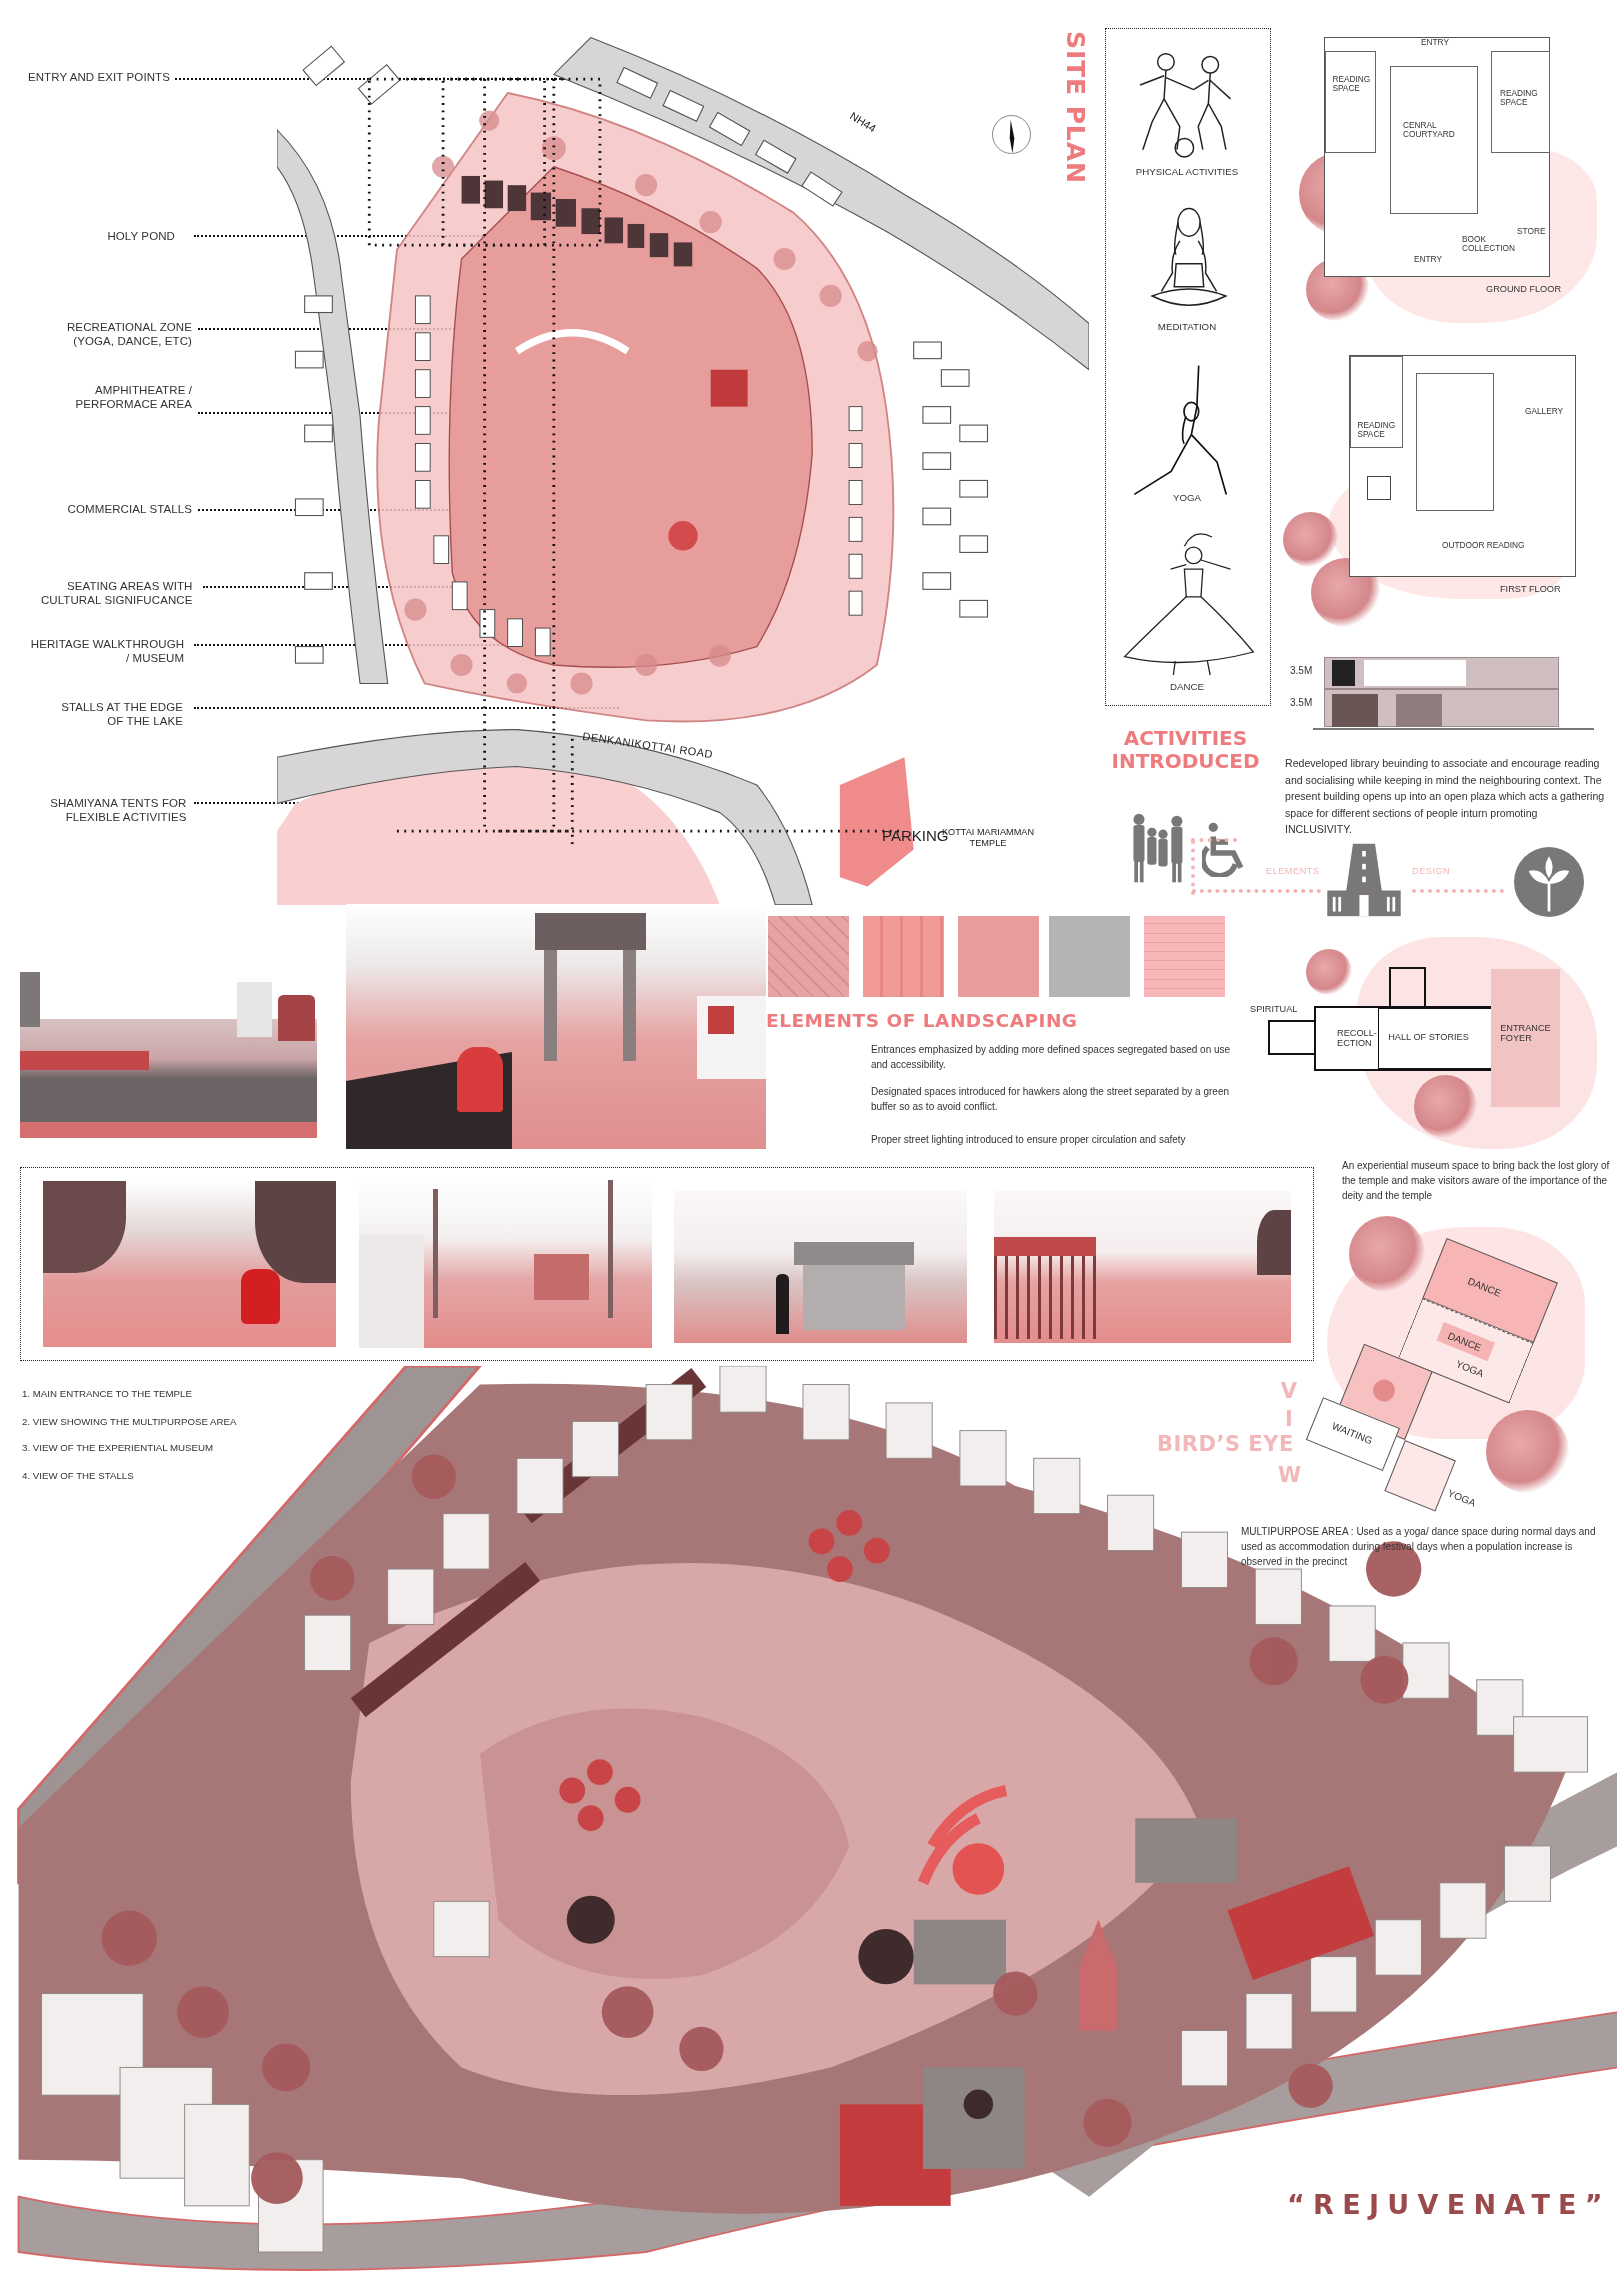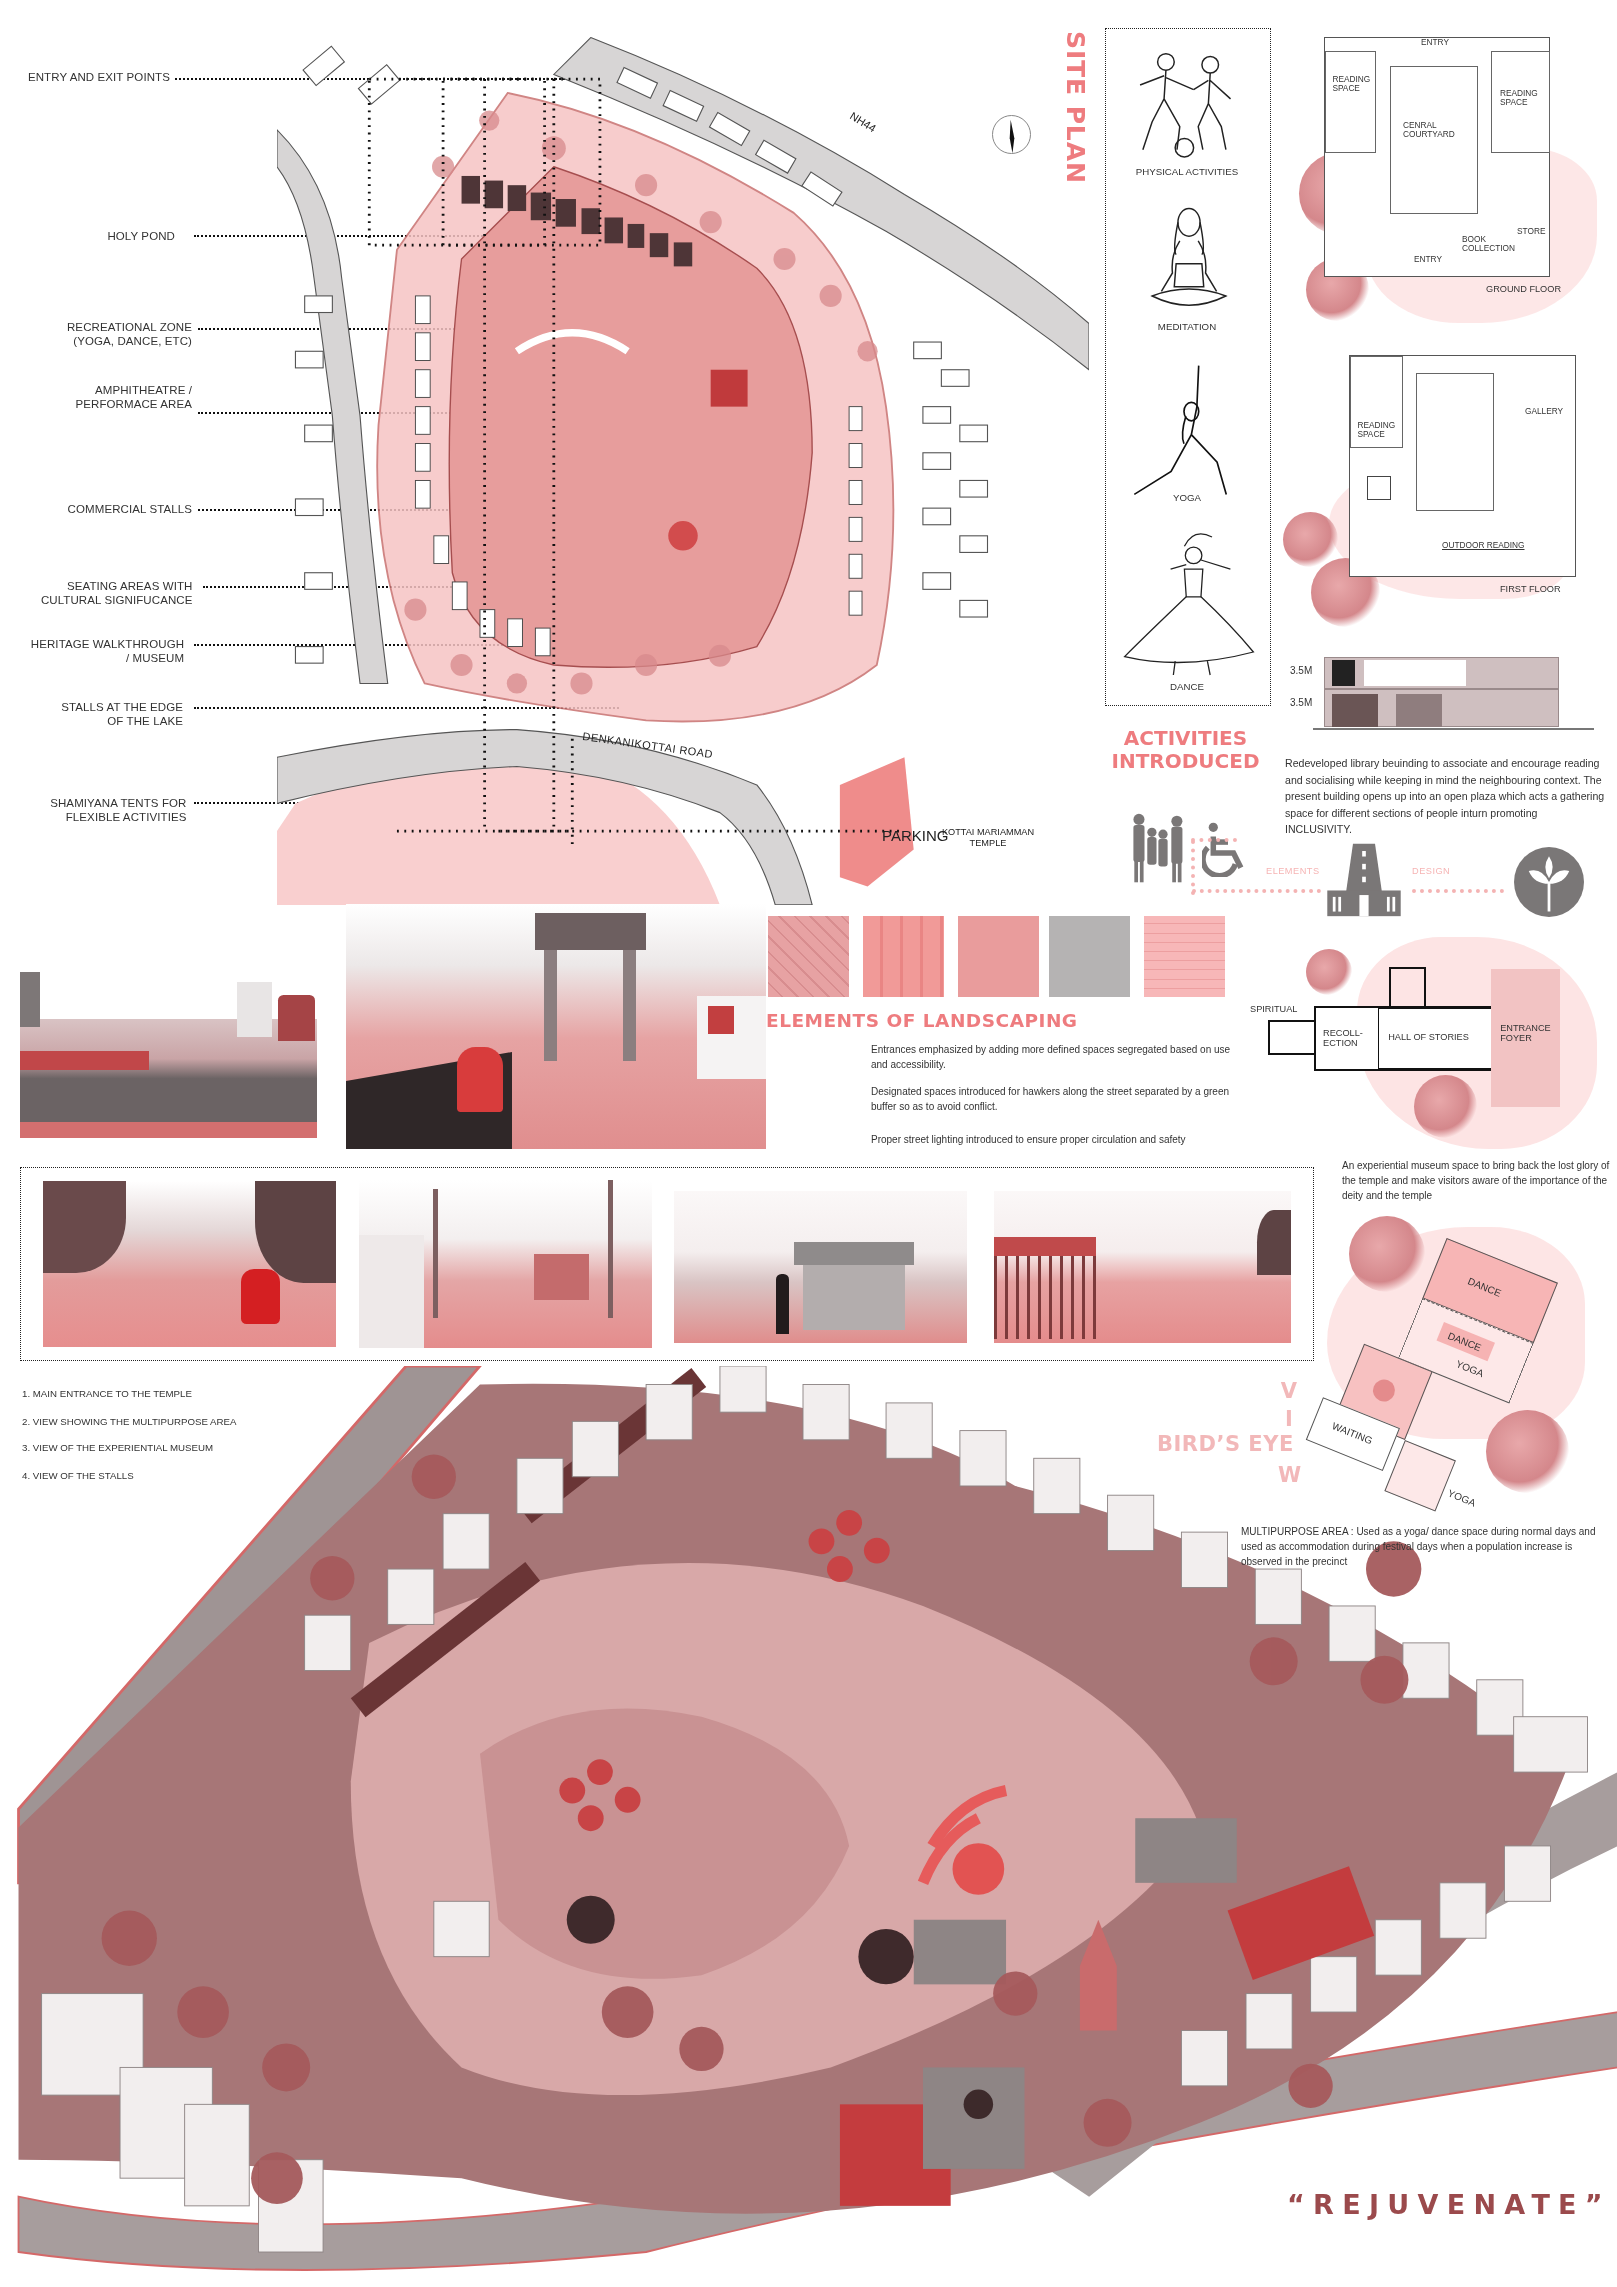--- a/index.html
+++ b/index.html
@@ -248,21 +248,21 @@
 <div class="abs pinkblob" style="left:1329px;top:461px;width:240px;height:138px;border-radius:50% 40% 30% 60%;opacity:0.9;"></div>
 <div class="abs tree" style="left:1283px;top:512px;width:55px;height:55px;"></div>
 <div class="abs tree" style="left:1311px;top:558px;width:69px;height:69px;"></div>
 <div class="abs plan-box" style="left:1349px;top:355px;width:227px;height:222px;border-width:1.4px;">
   <div class="abs" style="left:0;top:0;width:53px;height:92px;border:0.9px solid #666;"></div>
   <div class="abs room-lbl" style="left:7.4px;top:65px;white-space:pre-line;">READING
 SPACE</div>
   <div class="abs" style="left:66px;top:16.6px;width:78px;height:138px;border:0.9px solid #666;"></div>
   <div class="abs room-lbl" style="left:175px;top:51px;">GALLERY</div>
   <div class="abs" style="left:16.6px;top:120px;width:24px;height:24px;border:0.9px solid #444;"></div>
-  <div class="abs room-lbl" style="left:92px;top:185px;text-decoration:underline;">OUTDOOR READING</div>
+  <div class="abs room-lbl" style="left:92px;top:185px;">OUTDOOR READING</div>
 </div>
 <div class="abs small" style="left:1500px;top:584px;font-size:9.2px;">FIRST FLOOR</div>
 
 <div class="abs small" style="left:1290px;top:666px;font-size:10px;">3.5M</div>
 <div class="abs small" style="left:1290px;top:698px;font-size:10px;">3.5M</div>
 <div class="abs" style="left:1313px;top:653px;width:281px;height:78px;">
   <div class="abs" style="left:11px;top:3.7px;width:235px;height:70px;background:#cfbfc0;border:0.9px solid #9a8a8b;"></div>
   <div class="abs" style="left:18.5px;top:7.4px;width:23px;height:26px;background:#222;"></div>
   <div class="abs" style="left:51px;top:7.4px;width:102px;height:26px;background:#fff;"></div>
   <div class="abs" style="left:11px;top:35px;width:235px;height:1.8px;background:#9a8a8b;"></div>
@@ -354,21 +354,21 @@
 <div class="abs body-txt" style="left:871px;top:1043px;width:360px;font-size:10px;line-height:14.8px;">Entrances emphasized by adding more defined spaces segregated based on use and accessibility.</div>
 <div class="abs body-txt" style="left:871px;top:1085px;width:360px;font-size:10px;line-height:14.8px;">Designated spaces introduced for hawkers along the street separated by a green buffer so as to avoid conflict.</div>
 <div class="abs body-txt" style="left:871px;top:1133px;width:360px;font-size:10px;line-height:14.8px;">Proper street lighting introduced to ensure proper circulation and safety</div>
 
 <div class="abs pinkblob" style="left:1357px;top:937px;width:240px;height:212px;border-radius:35% 50% 40% 55%;"></div>
 <div class="abs tree" style="left:1306px;top:949px;width:46px;height:46px;"></div>
 <div class="abs tree" style="left:1414px;top:1075px;width:63px;height:63px;"></div>
 <div class="abs small" style="left:1250px;top:1004px;font-size:9.2px;">SPIRITUAL</div>
 <div class="abs" style="left:1268px;top:1020px;width:48px;height:35px;border:2.8px solid #111;"></div>
 <div class="abs" style="left:1314px;top:1006px;width:65px;height:65px;border:2.8px solid #111;border-right:1.8px solid #111;background:#fff;">
-  <div class="abs room-lbl" style="left:7px;top:20px;font-size:9.2px;line-height:10px;white-space:pre-line;">RECOLL-
+  <div class="abs room-lbl" style="left:21px;top:20px;font-size:9.2px;line-height:10px;white-space:pre-line;">RECOLL-
 ECTION</div>
 </div>
 <div class="abs" style="left:1389px;top:967px;width:37px;height:39px;border:2.8px solid #111;border-bottom:none;"></div>
 <div class="abs" style="left:1379px;top:1006px;width:116px;height:65px;border-top:3.7px solid #111;border-bottom:3.7px solid #111;background:#fff;">
   <div class="abs room-lbl" style="left:9.2px;top:24px;font-size:9.2px;">HALL OF STORIES</div>
 </div>
 <div class="abs" style="left:1491px;top:969px;width:69px;height:138px;background:#f2c3c3;">
   <div class="abs room-lbl" style="left:9.2px;top:54px;font-size:9.2px;line-height:10px;white-space:pre-line;">ENTRANCE
 FOYER</div>
 </div>

